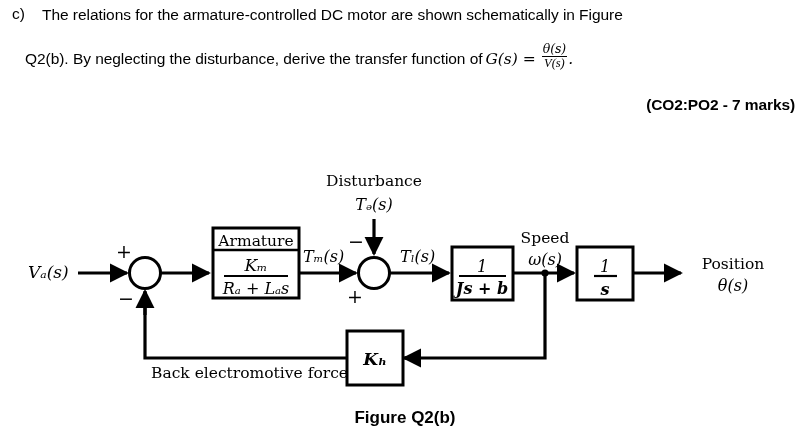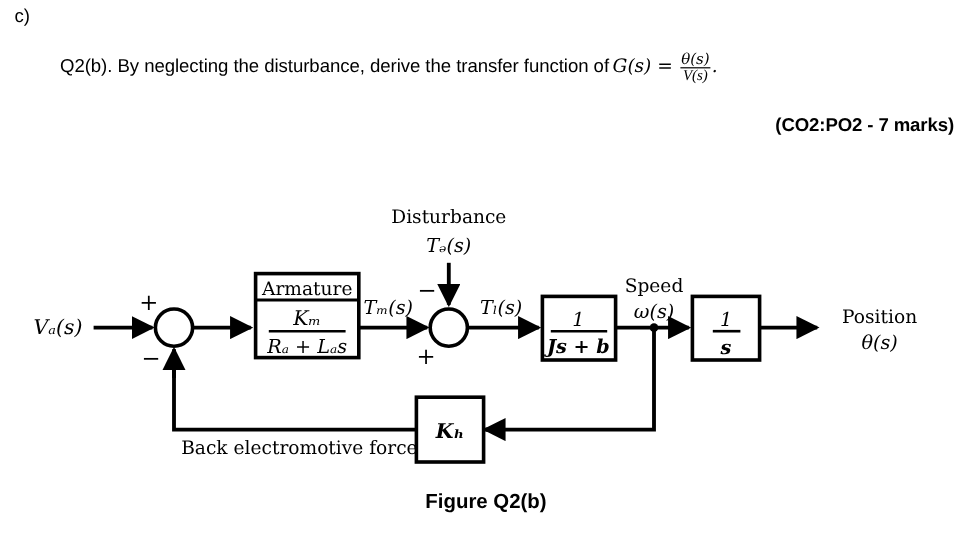--- a/index.html
+++ b/index.html
@@ -39,36 +39,36 @@
     top: 5px;
     width: 762px;
     font-size: 15.5px;
     line-height: 19px;
     font-family: "Liberation Sans", sans-serif;
     white-space: nowrap;
     letter-spacing: -0.05px;
   }
   .q-line2 {
     position: absolute;
-    left: 50px;
+    left: 25px;
     top: 41px;
     font-size: 15.5px;
     line-height: 19px;
     font-family: "Liberation Sans", sans-serif;
     white-space: nowrap;
     letter-spacing: -0.05px;
     display: flex;
     align-items: baseline;
   }
   .gs-expr {
     font-family: "DejaVu Serif", serif;
     font-style: italic;
     font-size: 15.5px;
     display: inline-flex;
-    align-items: center;
+    align-items: flex-end;
     margin-left: 3px;
   }
   .gs-expr .eq { font-style: normal; margin: 0 5px; }
   .frac-inline {
     display: inline-flex;
     flex-direction: column;
     align-items: center;
     vertical-align: middle;
     font-size: 12.5px;
     line-height: 1.08;
@@ -129,20 +129,21 @@
   .sign {
     font-family: "DejaVu Serif", serif;
     fill: #000;
   }
 </style>
 </head>
 <body>
 
 <div id="question-block">
   <span class="q-label">c)</span>
+  <div class="q-line1">The relations for the armature-controlled DC motor are shown schematically in Figure</div>
   <div class="q-line2">
     <span>Q2(b). By neglecting the disturbance, derive the transfer function of</span>
     <span class="gs-expr">
       <span>G(s)</span>
       <span class="eq">=</span>
       <span class="frac-inline">
         <span class="num">θ(s)</span>
         <span class="den">V(s)</span>
       </span>
       <span>.</span>

